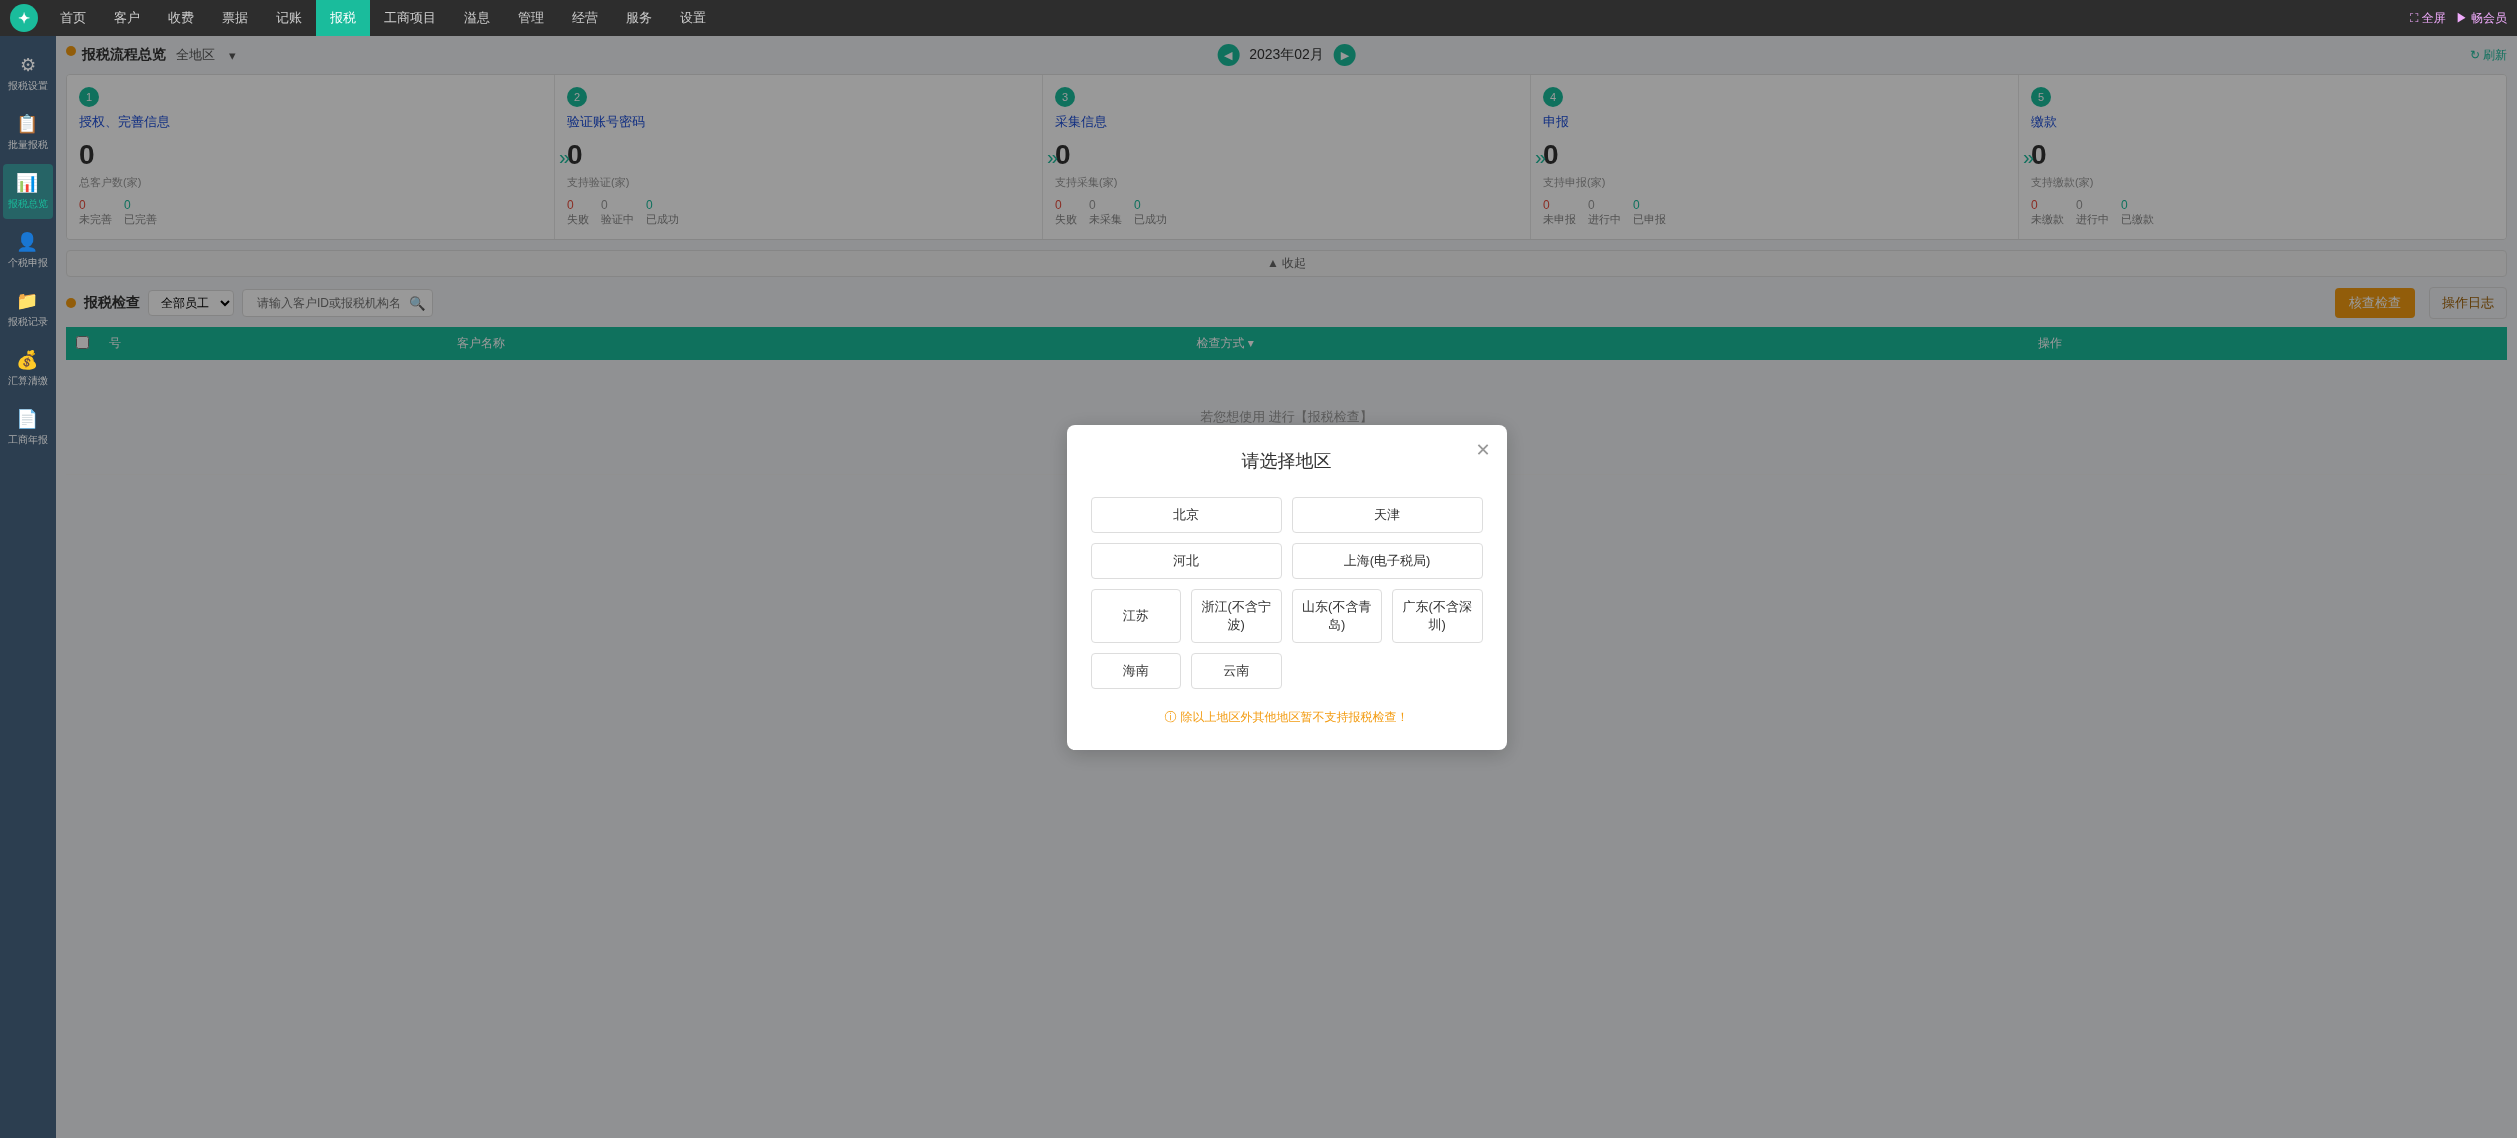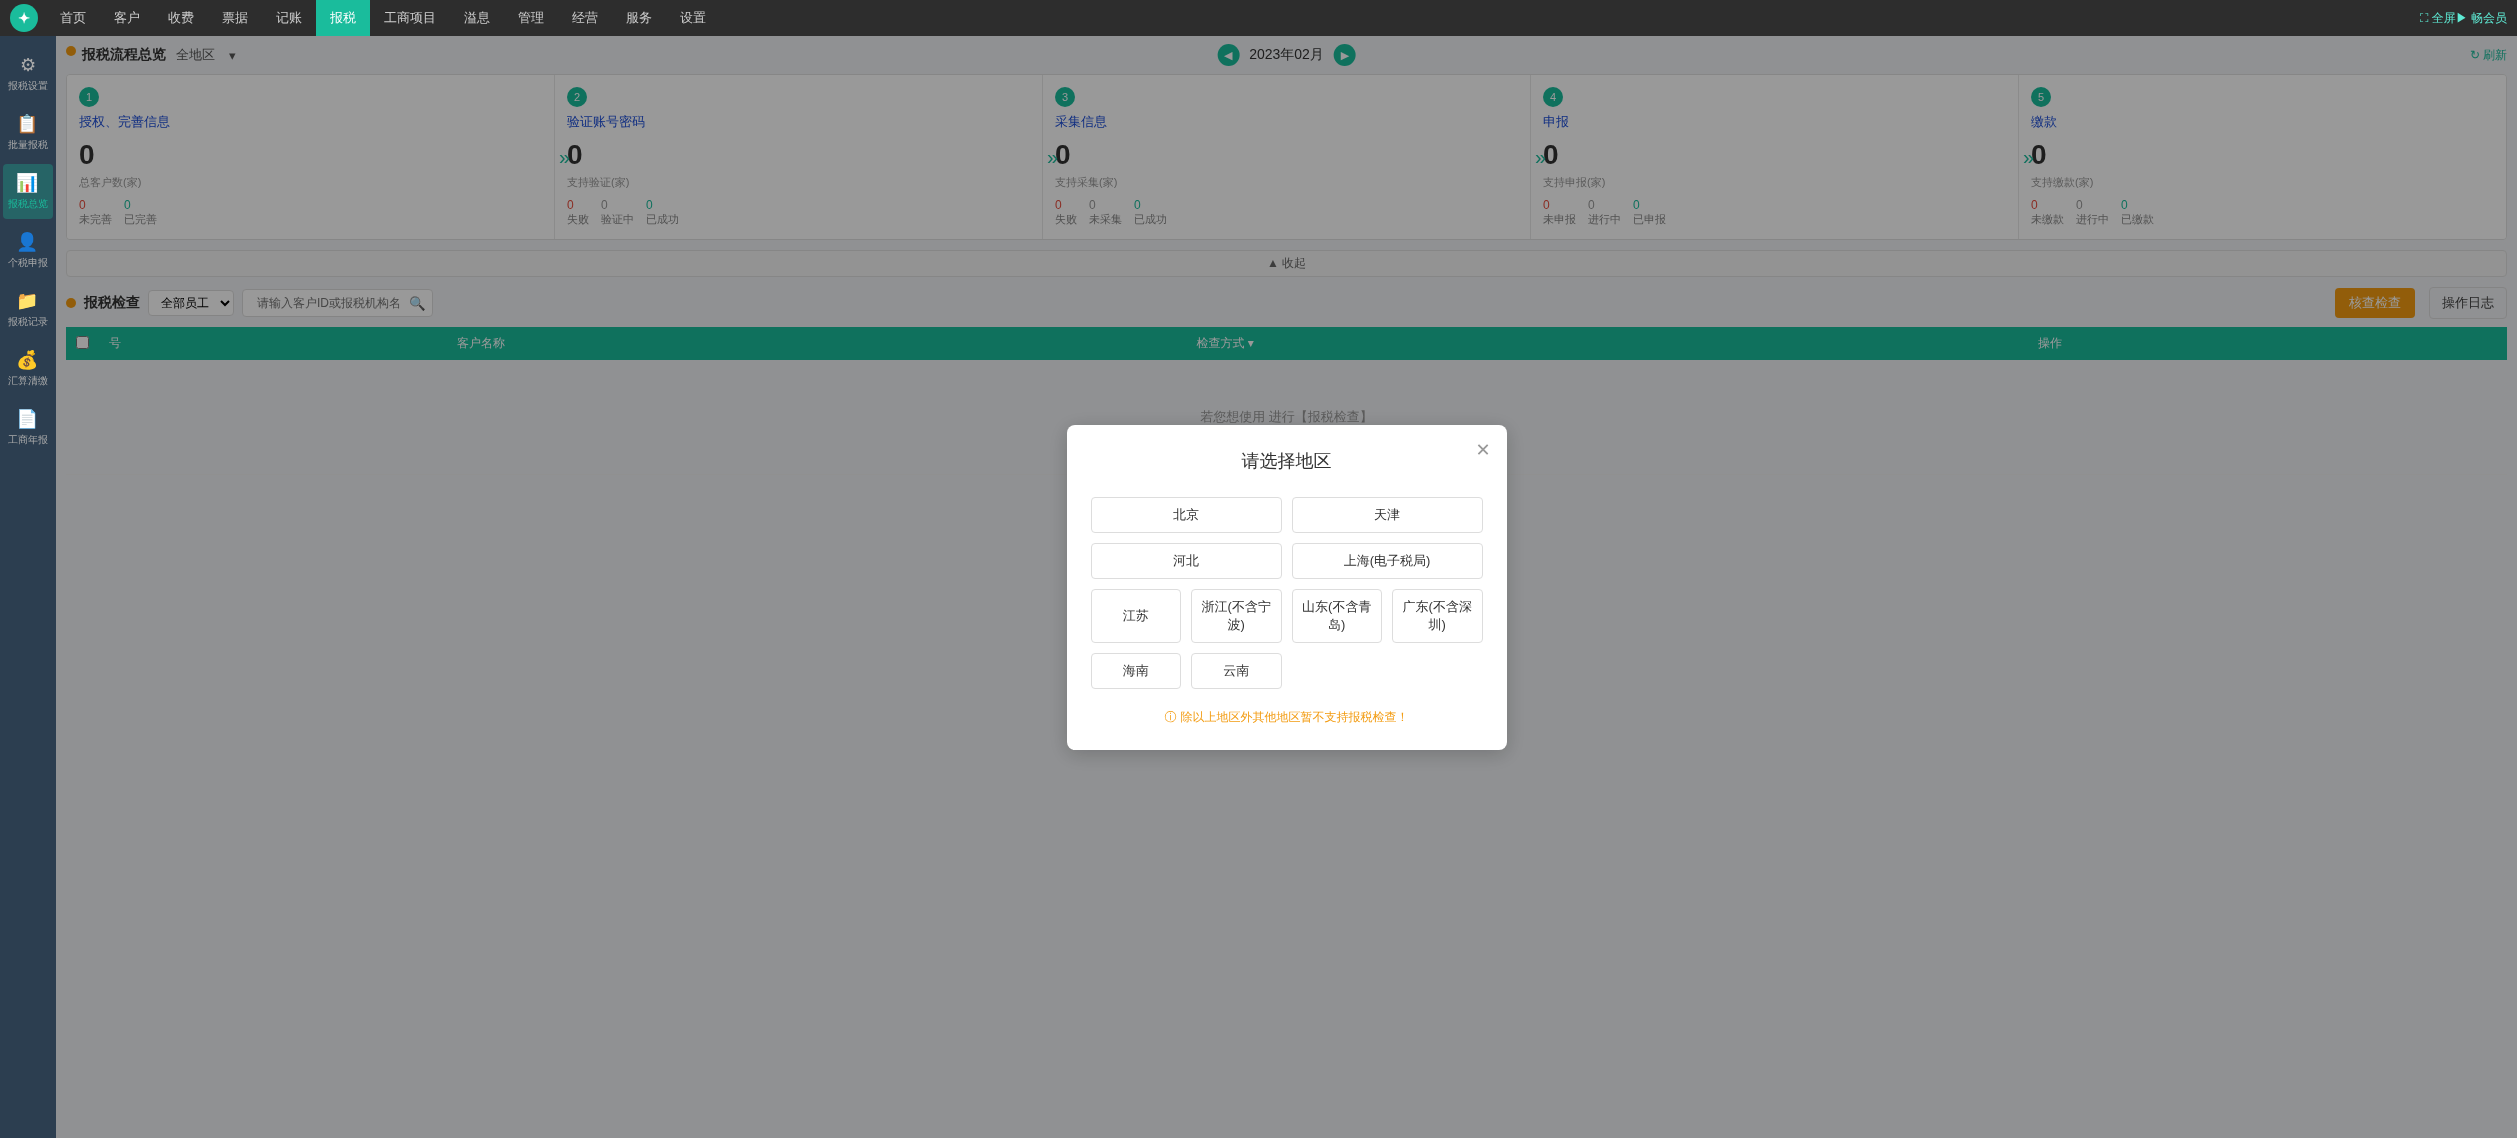--- a/index.html
+++ b/index.html
@@ -31,21 +31,21 @@
       height: 36px;
       display: flex; align-items: center;
       cursor: pointer;
       font-size: 13px;
     }
     .top-nav-item.active {
       background: #1abc9c;
       color: white;
     }
     .top-nav-right {
-      display: flex; align-items: center; color: #5eead4; font-size: 12px;
+      display: flex; align-items: center; gap: 10px; color: #f0abfc; font-size: 12px;
     }
     .top-nav-right span { cursor: pointer; }
 
     
     .main-layout {
       display: flex;
       height: calc(100vh - 36px);
     }
 
     
@@ -200,21 +200,21 @@
       margin-left: auto;
     }
     .ops-btn {
       background: none;
       border: 1px solid #ddd;
       padding: 6px 12px;
       border-radius: 4px;
       cursor: pointer;
       font-size: 13px;
       margin-left: 6px;
-      color: #404040;
+      color: #a16207;
     }
     .filter-select {
       border: 1px solid #ddd;
       border-radius: 4px;
       padding: 4px 8px;
       font-size: 12px;
       background: white;
     }
     .search-input {
       border: 1px solid #ddd;

